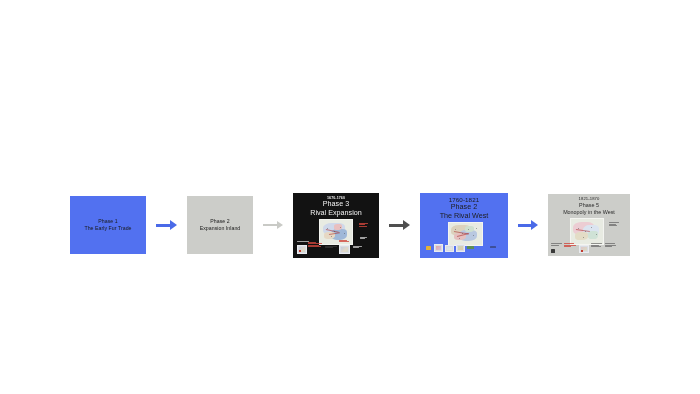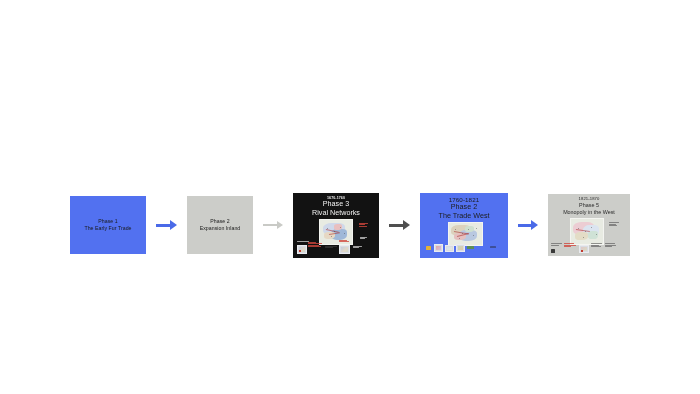--- a/index.html
+++ b/index.html
@@ -264,21 +264,21 @@
       <span class="shaft" style="width:14px"></span>
       <span class="head"></span>
       <span class="gap-b"></span>
     </div>
 
     <div class="node slide slide-dark">
 
       <div class="slide-head dark-text">
         <span class="slide-era">1670-1760</span>
         <span class="slide-phase">Phase 3</span>
-        <span class="slide-sub">Rival Networks</span>
+        <span class="slide-sub">Rival Expansion</span>
       </div>
 
       <div class="map map-3">
         <span class="landmass m3a"></span>
         <span class="landmass m3b"></span>
         <span class="landmass m3c"></span>
         <span class="landmass m3d"></span>
         <span class="route" style="left:6px;top:9px;width:13px;transform:rotate(12deg)"></span>
         <span class="route" style="left:9px;top:14px;width:11px;transform:rotate(-9deg)"></span>
         <span class="dot" style="left:7px;top:8px"></span>
@@ -333,21 +333,21 @@
       <span class="shaft" style="width:14px"></span>
       <span class="head"></span>
       <span class="gap-b"></span>
     </div>
 
     <div class="node slide slide-blue">
 
       <div class="slide-head blue-text">
         <span class="slide-era" style="font-size:6.2px;font-weight:normal">1760-1821</span>
         <span class="slide-phase">Phase 2</span>
-        <span class="slide-sub">The Trade West</span>
+        <span class="slide-sub">The Rival West</span>
       </div>
 
       <div class="map map-4">
         <span class="landmass m4a"></span>
         <span class="landmass m4b"></span>
         <span class="landmass m4c"></span>
         <span class="landmass m4d"></span>
         <span class="route" style="left:5px;top:8px;width:15px;transform:rotate(10deg)"></span>
         <span class="route" style="left:8px;top:13px;width:12px;transform:rotate(-14deg)"></span>
         <span class="dot" style="left:6px;top:6px"></span>

